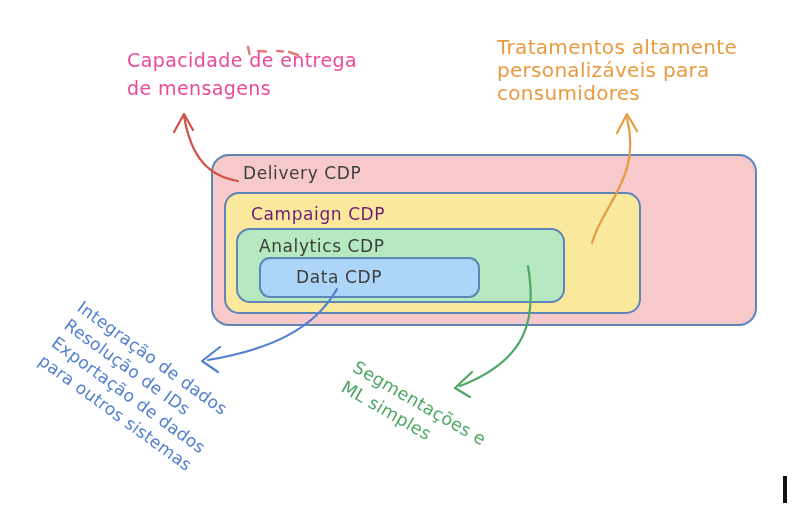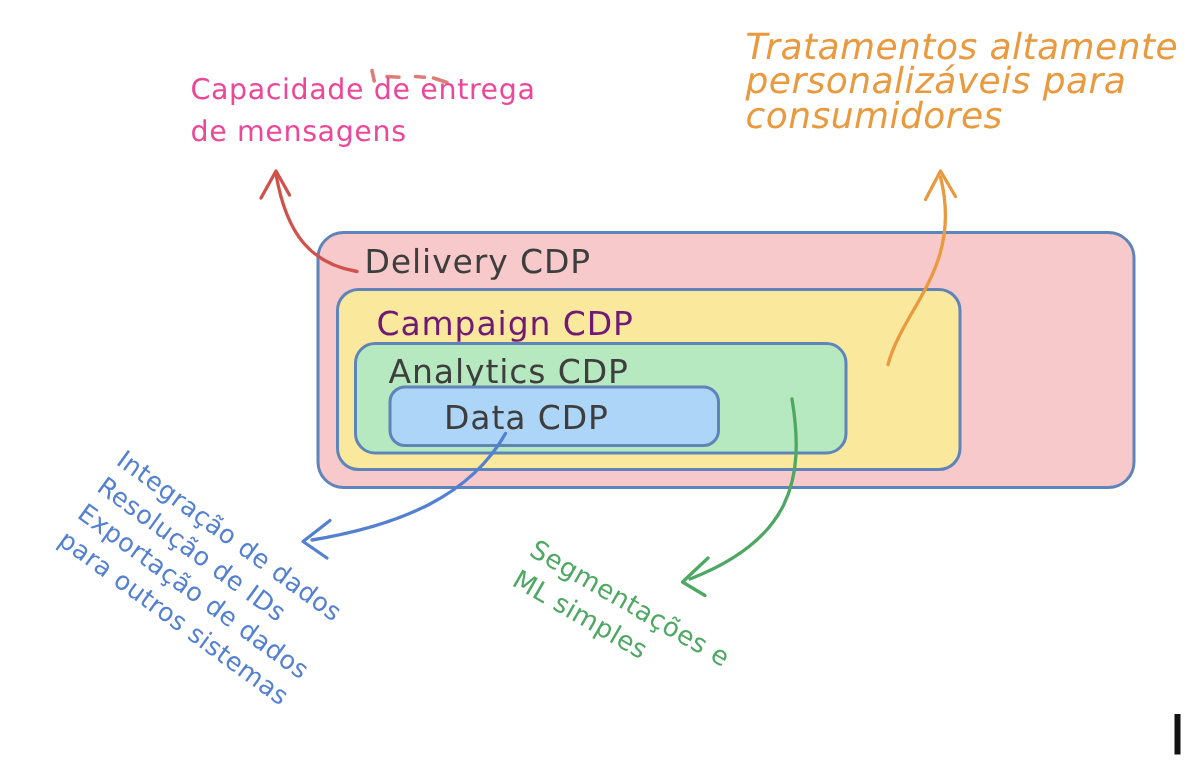--- a/index.html
+++ b/index.html
@@ -8,31 +8,31 @@
     font-family:"DejaVu Sans",sans-serif;
   }
   .box{
     position:absolute;border:2px solid #5e84ba;box-sizing:border-box;
   }
   .box-delivery{left:211px;top:154px;width:546px;height:172px;border-radius:18px;}
   .box-campaign{left:224px;top:192px;width:417px;height:122px;border-radius:15px;}
   .box-analytics{left:236px;top:228px;width:329px;height:75px;border-radius:14px;}
   .box-data{left:259px;top:257px;width:221px;height:41px;border-radius:11px;padding-left:31px;}
   .box-label{
-    position:absolute;color:#3e3e3e;font-size:22px;letter-spacing:.6px;
+    position:absolute;color:#3e3e3e;font-size:17px;letter-spacing:.6px;
     font-weight:normal;white-space:nowrap;
   }
   .lbl-delivery{left:30px;top:7px;}
   .lbl-campaign{left:25px;top:10px;}
   .lbl-analytics{left:21px;top:6px;}
   .lbl-data{left:35px;top:8px;}
   .note{position:absolute;white-space:nowrap;}
   .note div{white-space:nowrap;}
   .note-red{left:127px;top:46px;font-size:19px;line-height:28px;letter-spacing:.4px;}
-  .note-orange{left:497px;top:20px;font-size:24px;line-height:23px;letter-spacing:.3px;font-style:italic;}
+  .note-orange{left:497px;top:36px;font-size:20px;line-height:23px;letter-spacing:.3px;}
   .note-blue{
     left:86px;top:296px;font-size:17px;line-height:22px;letter-spacing:.3px;
     transform:rotate(36deg);transform-origin:0 0;
   }
   .note-green{
     left:360px;top:356px;font-size:17.5px;line-height:23px;letter-spacing:.3px;
     transform:rotate(30deg);transform-origin:0 0;
   }
   .arrow-layer{position:absolute;left:0;top:0;pointer-events:none;}
   .text-cursor{position:absolute;left:783px;top:476px;width:4px;height:27px;background:#121212;}

